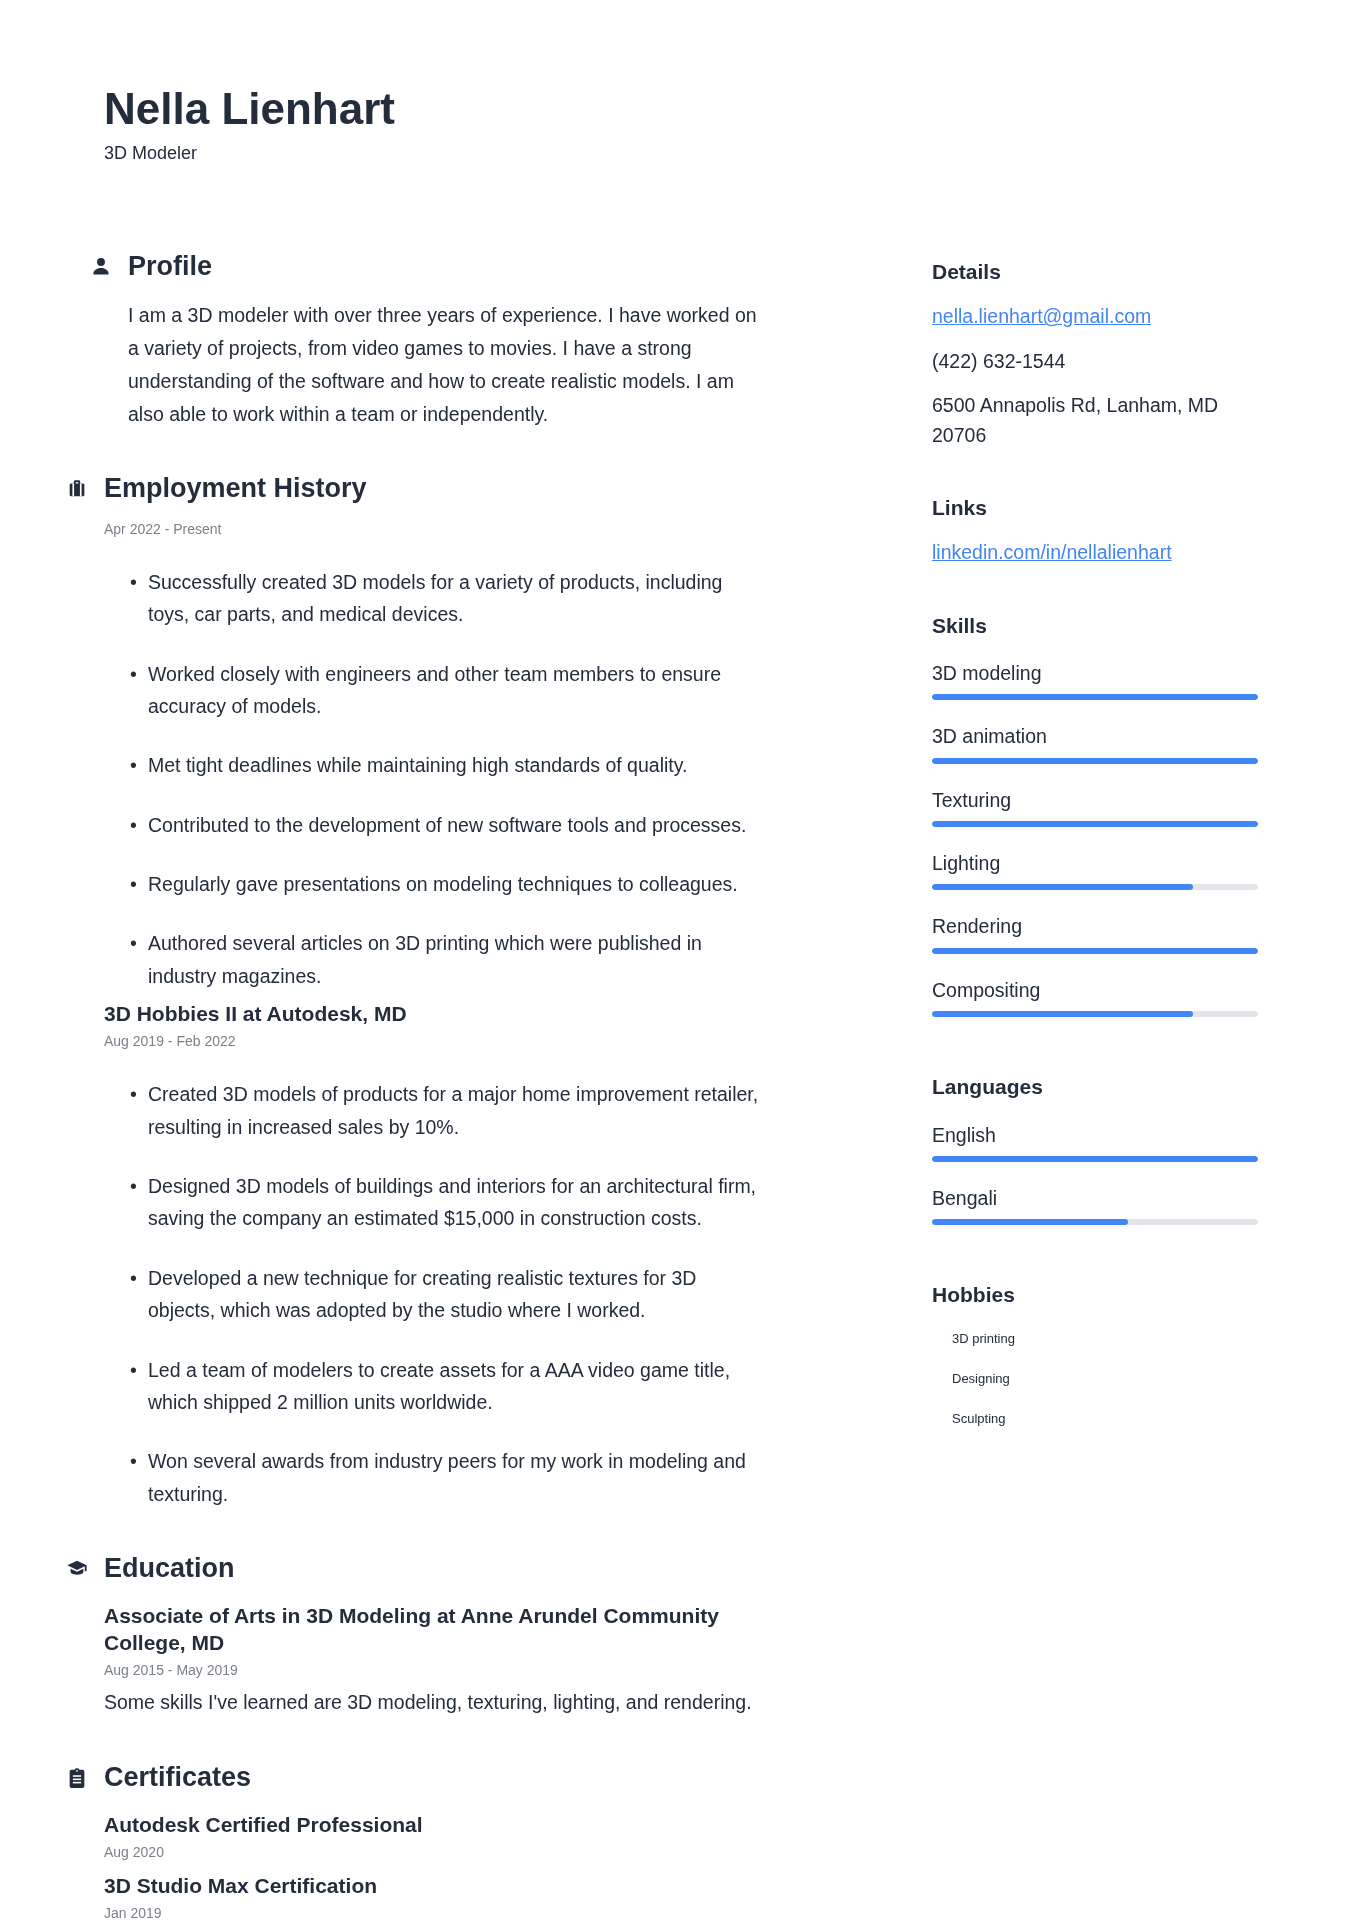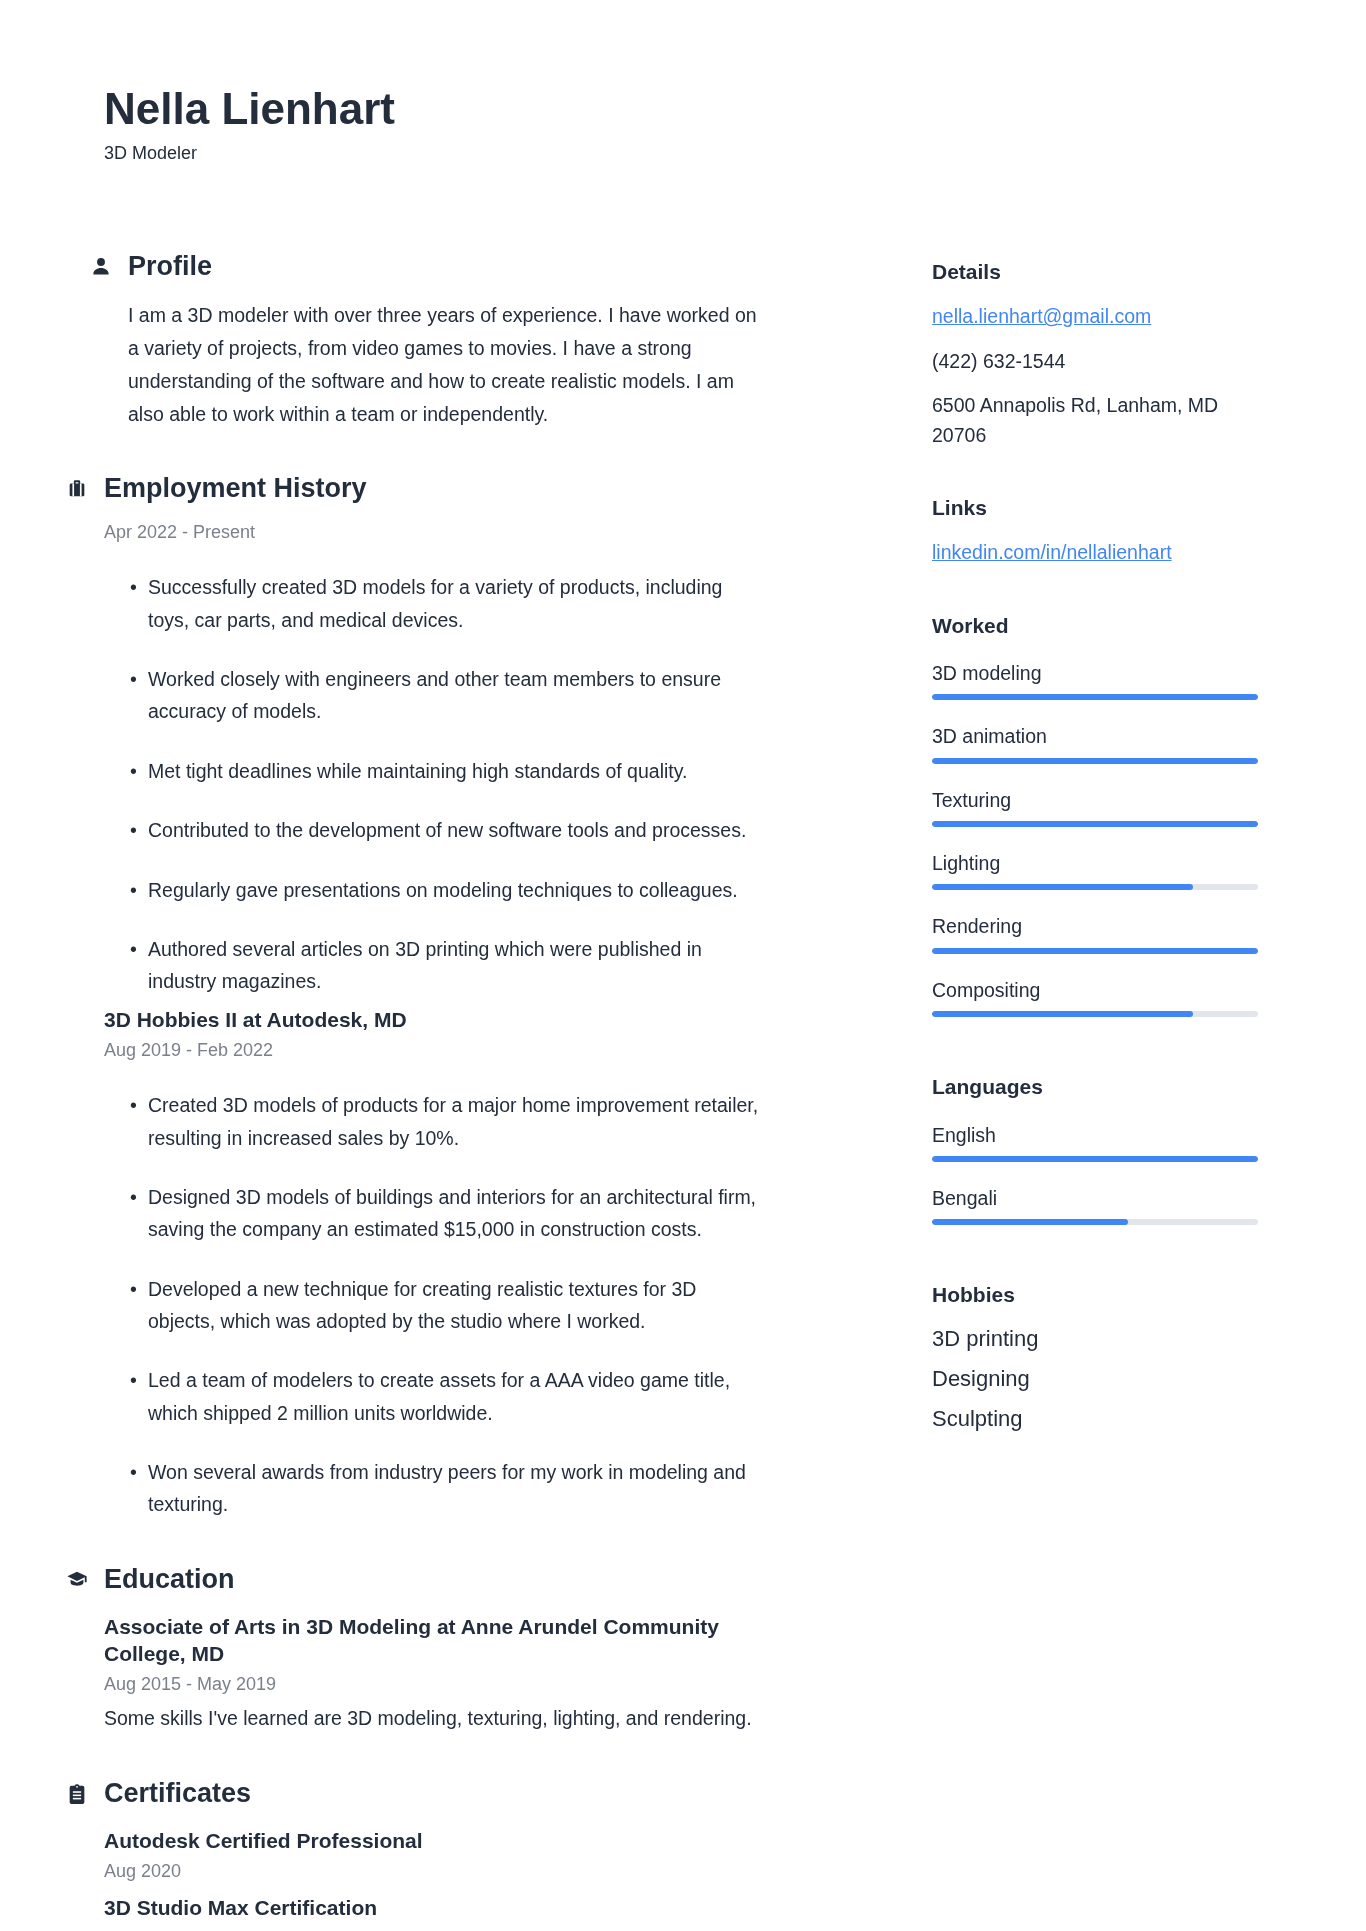--- a/index.html
+++ b/index.html
@@ -71,21 +71,21 @@
   .job{margin-top:14px;}
   h3{
     margin:0;
     font-size:21px;
     font-weight:700;
     line-height:1.3;
     color:var(--text-dark);
   }
   .date{
     margin-top:5px;
-    font-size:18px;
+    font-size:14px;
     line-height:1.35;
     color:var(--text-gray);
   }
   ul.bullets{
     margin:8px 0 0 0;
     padding:0;
     list-style:none;
   }
   ul.bullets li{
     position:relative;
@@ -143,23 +143,24 @@
     border-radius:3px;
     background:var(--bar-track);
     overflow:hidden;
   }
   .meter-fill{
     height:100%;
     border-radius:3px;
     background:var(--accent-blue);
   }
   .hobby-item{
-    font-size:22px;
+    font-size:13px;
     line-height:40px;
     color:var(--text-dark);
+    margin-left:20px;
   }
   .hobby-list{margin-top:10px;}
 </style>
 </head>
 <body>
 
 <div class="page">
   <div class="columns">
 
     <div class="col-left">
@@ -269,21 +270,21 @@
       </div>
 
       <div class="rsec">
         <h4>Links</h4>
         <div class="link-wrap">
           <a class="rlink" href="#">linkedin.com/in/nellalienhart</a>
         </div>
       </div>
 
       <div class="rsec">
-        <h4>Worked</h4>
+        <h4>Skills</h4>
 
         <div class="meter-label meter-label-first">3D modeling</div>
         <div class="meter-track">
             <div class="meter-fill" style="width: 100%;"></div>
           </div>
 
         <div class="meter-label">3D animation</div>
         <div class="meter-track">
             <div class="meter-fill" style="width: 100%;"></div>
           </div>

